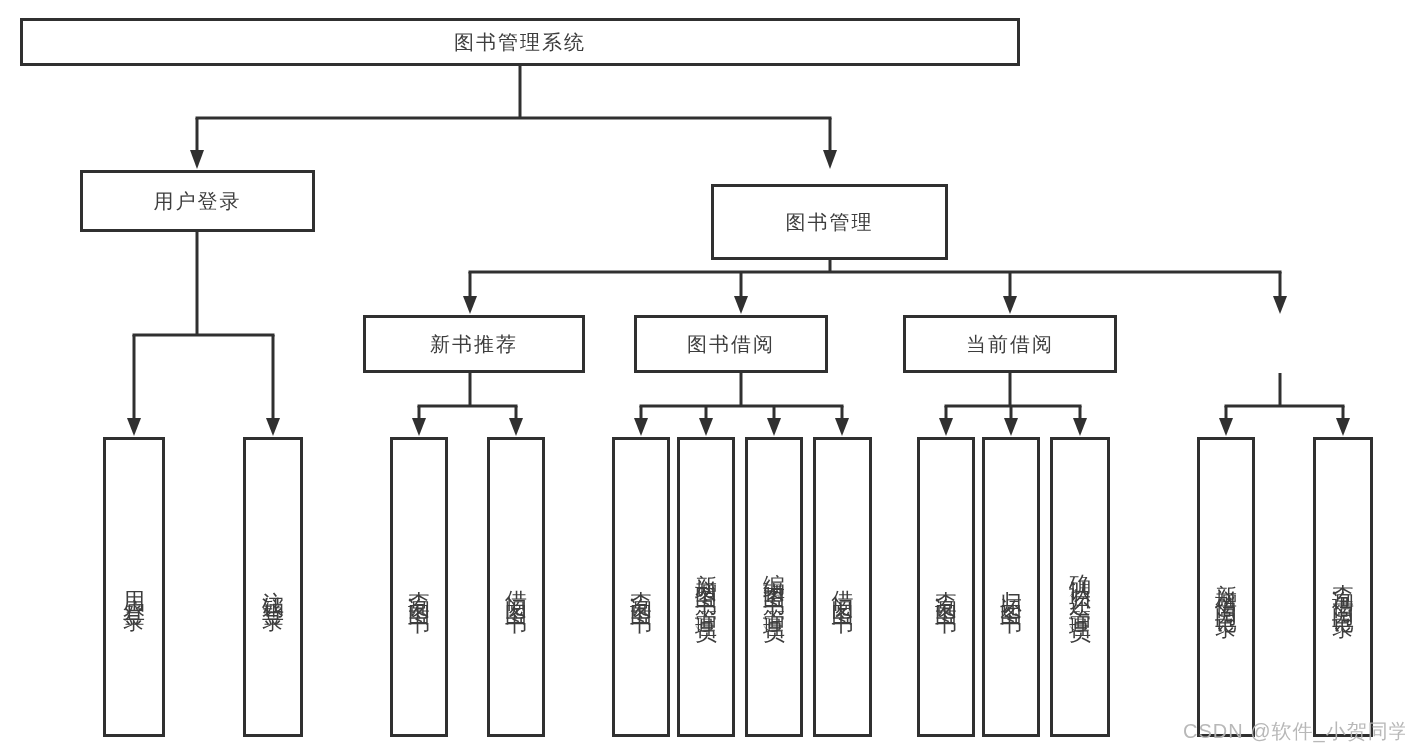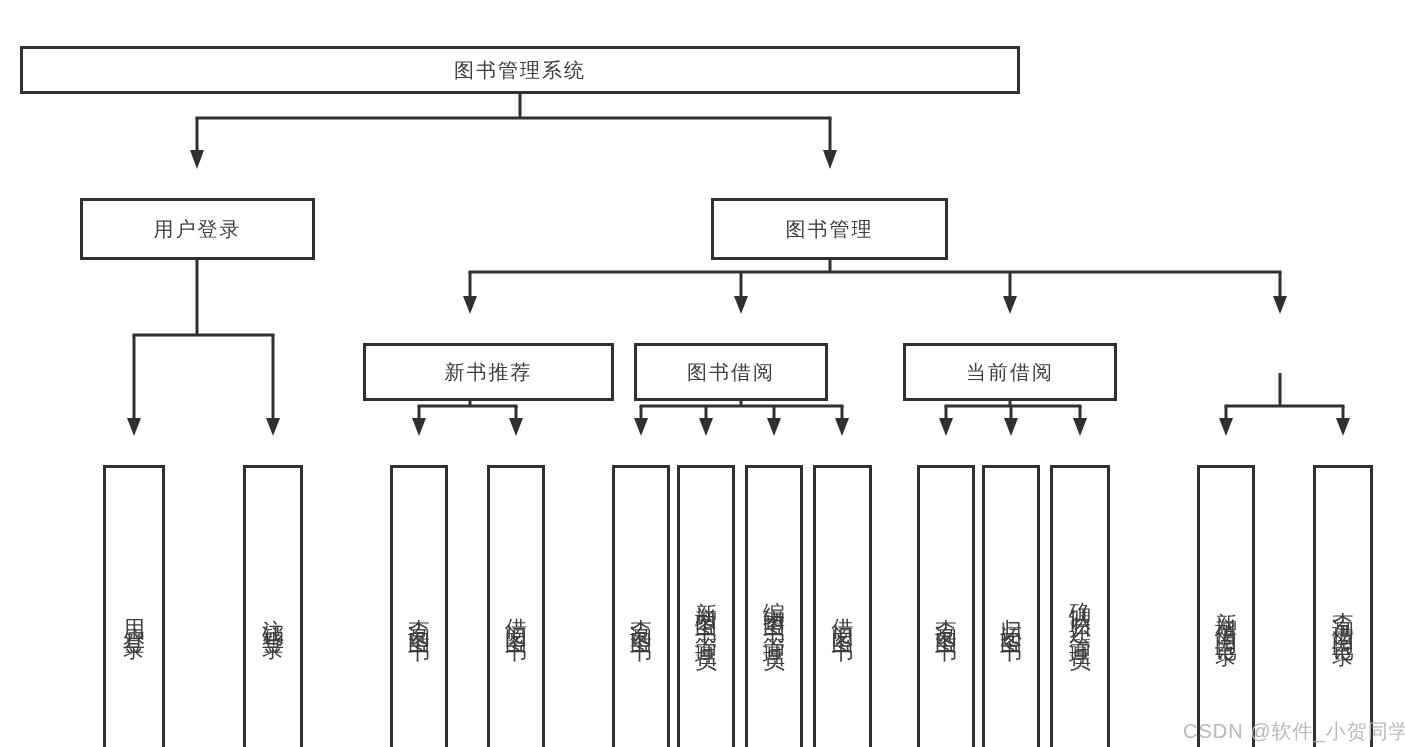--- a/index.html
+++ b/index.html
@@ -27,21 +27,20 @@
   }
   .box {
     position: absolute;
     background: #ffffff;
     border: 3px solid var(--line);
     display: flex;
     align-items: center;
     justify-content: center;
     color: var(--text);
     text-align: center;
-    margin-top: 28px;
   }
   .box.h span {
     font-size: 20px;
     letter-spacing: 2px;
     white-space: nowrap;
   }
   .box.v span {
     writing-mode: vertical-rl;
     text-orientation: mixed;
     font-size: 22px;
@@ -139,25 +138,25 @@
     </g>
   </svg>
 
   <div class="box h" style="left:20px;top:18px;width:1000px;height:48px">
     <span>图书管理系统</span>
   </div>
 
   <div class="box h" style="left:80px;top:170px;width:235px;height:62px">
     <span>用户登录</span>
   </div>
-  <div class="box h" style="left:711px;top:170px;width:237px;height:62px">
+  <div class="box h" style="left:711px;top:184px;width:237px;height:76px">
     <span>图书管理</span>
   </div>
 
-  <div class="box h" style="left:363px;top:315px;width:251px;height:58px">
+  <div class="box h" style="left:363px;top:315px;width:222px;height:58px">
     <span>新书推荐</span>
   </div>
   <div class="box h" style="left:634px;top:315px;width:194px;height:58px">
     <span>图书借阅</span>
   </div>
   <div class="box h" style="left:903px;top:315px;width:214px;height:58px">
     <span>当前借阅</span>
   </div>
 
   <div class="box v" style="left:103px;top:437px;width:62px;height:300px">

